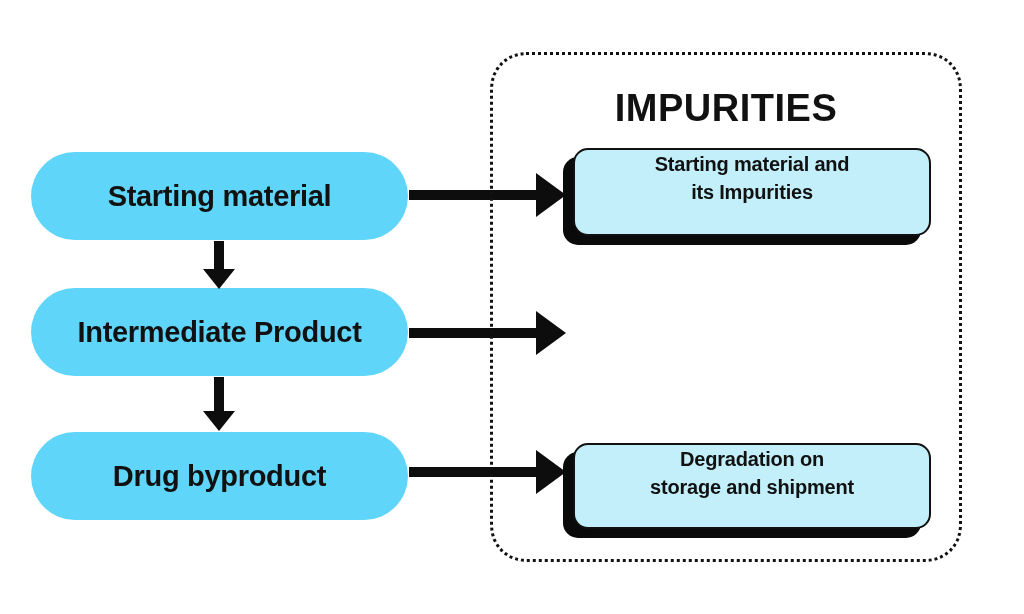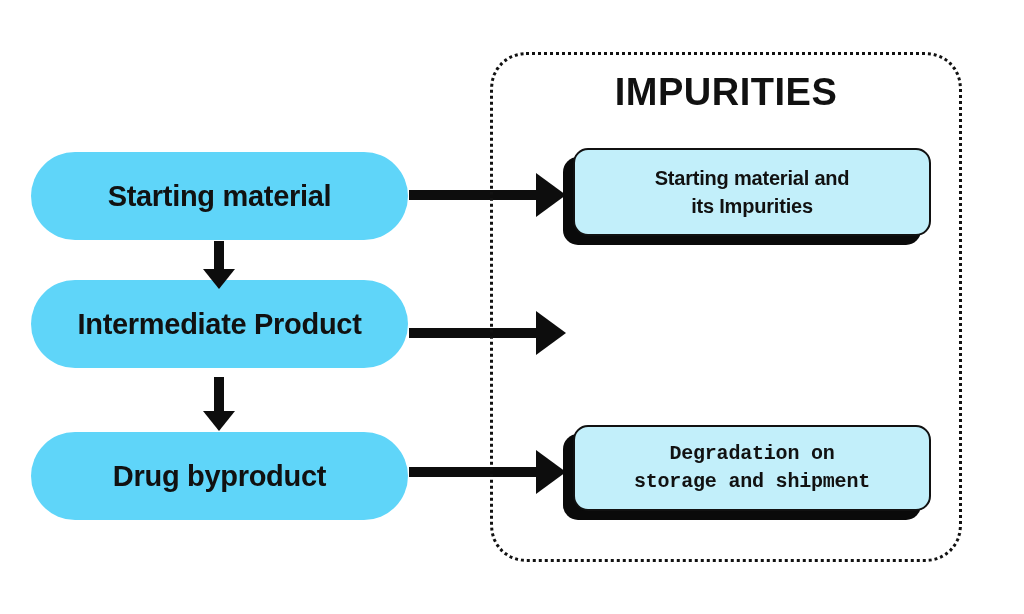--- a/index.html
+++ b/index.html
@@ -30,21 +30,21 @@
     border-radius: 44px;
     background: var(--node-fill);
     display: flex;
     align-items: center;
     justify-content: center;
     font-weight: 800;
     font-size: 29px;
     letter-spacing: -0.3px;
   }
   .pill.row1 { top: 152px; }
-  .pill.row2 { top: 280px; }
+  .pill.row2 { top: 288px; }
   .pill.row3 { top: 432px; }
 
   
   .varrow { position: absolute; left: 203px; width: 32px; }
   .varrow.v1 { top: 241px; height: 48px; }
   .varrow.v2 { top: 377px; height: 54px; }
   .vshaft {
     position: absolute;
     left: 11px; top: 0;
     width: 10px;
@@ -84,45 +84,44 @@
   .panel {
     position: absolute;
     left: 490px; top: 52px;
     width: 472px; height: 510px;
     border: 3px dotted var(--outline);
     border-radius: 36px;
     background: transparent;
   }
   .panel-title {
     position: absolute;
-    top: 16px; left: 0;
+    top: 32px; left: 0;
     width: 100%;
     text-align: center;
     font-weight: 800;
     font-size: 38px;
     letter-spacing: 0.5px;
   }
 
   
   .ibox {
     position: absolute;
     left: 80px;
     width: 358px;
     background: var(--impurity-fill);
     border: 2.5px solid var(--outline);
     border-radius: 15px;
     box-shadow: -10px 9px 0 #0a0a0a;
     display: flex;
-    align-items: center;
     justify-content: center;
     text-align: center;
   }
   .ibox.i1 { top: 93px;  height: 88px; }
   .ibox.i2 { top: 232px; height: 86px; }
-  .ibox.i3 { top: 370px; height: 86px; font-family: Liberation Mono, monospace; }
+  .ibox.i3 { top: 388px; height: 86px; }
   .impurity-label {
     white-space: pre-line;
     font-weight: 700;
     font-size: 20px;
     line-height: 1.4;
     letter-spacing: -0.2px;
   }
 </style>
 </head>
 <body>

